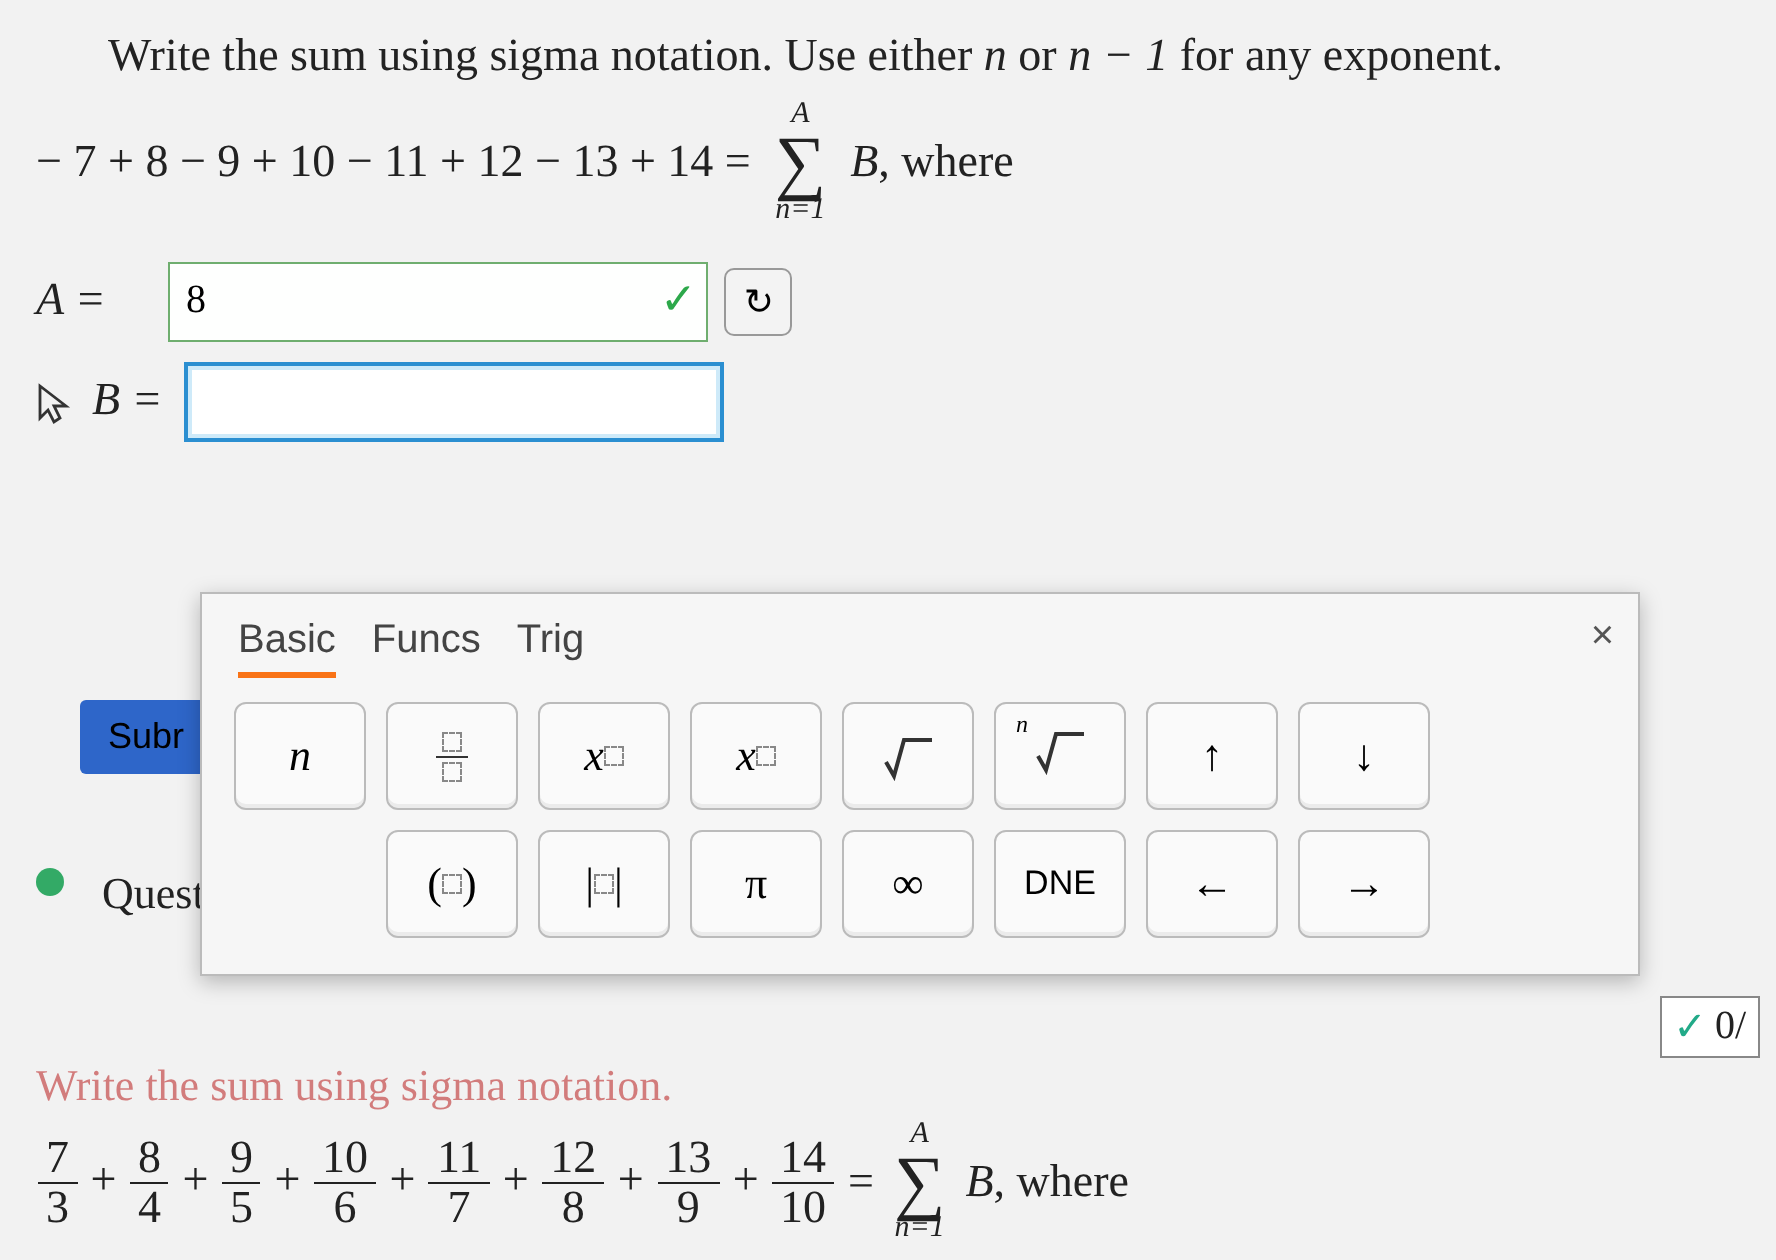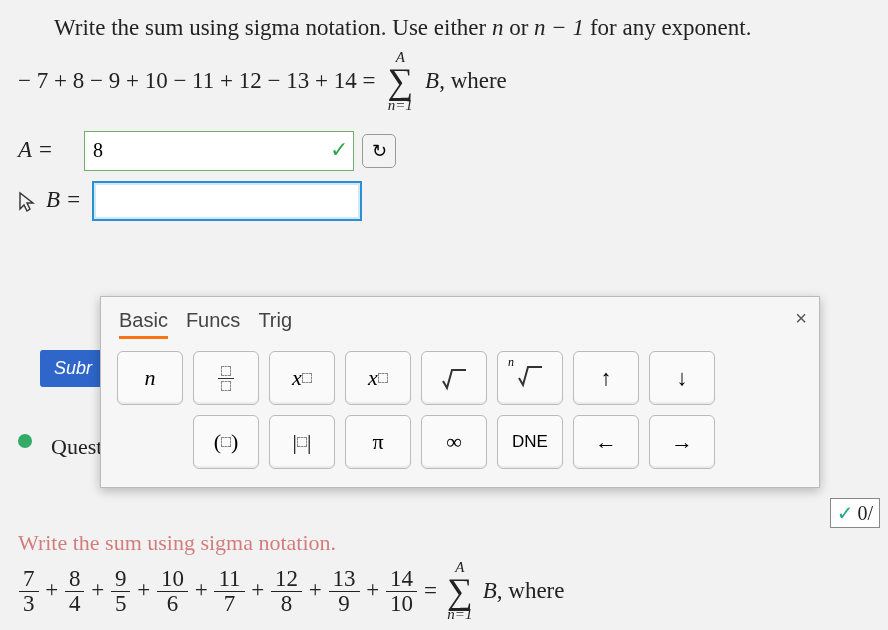--- a/index.html
+++ b/index.html
@@ -70,27 +70,26 @@
     border-radius:5px;
     background:#f3f3f3;
     font-size:18px;
     cursor:pointer;
     display:flex; align-items:center; justify-content:center;
   }
   .subr-btn {
     position:absolute;
     left:40px; top:350px;
     background:#2e66c9;
-    color:#ffffff;
+    color:#000000;
     border:none;
     font-size:18px;
     padding:8px 14px;
     border-radius:3px;
     z-index:1;
-    font-style:italic;
   }
   .quest-row {
     position:absolute;
     left:18px; top:434px;
     display:flex; align-items:flex-start; gap:19px;
     font-size:22px;
     z-index:1;
   }
   .bullet { width:14px; height:14px; border-radius:50%; background:#3a6; }
   

